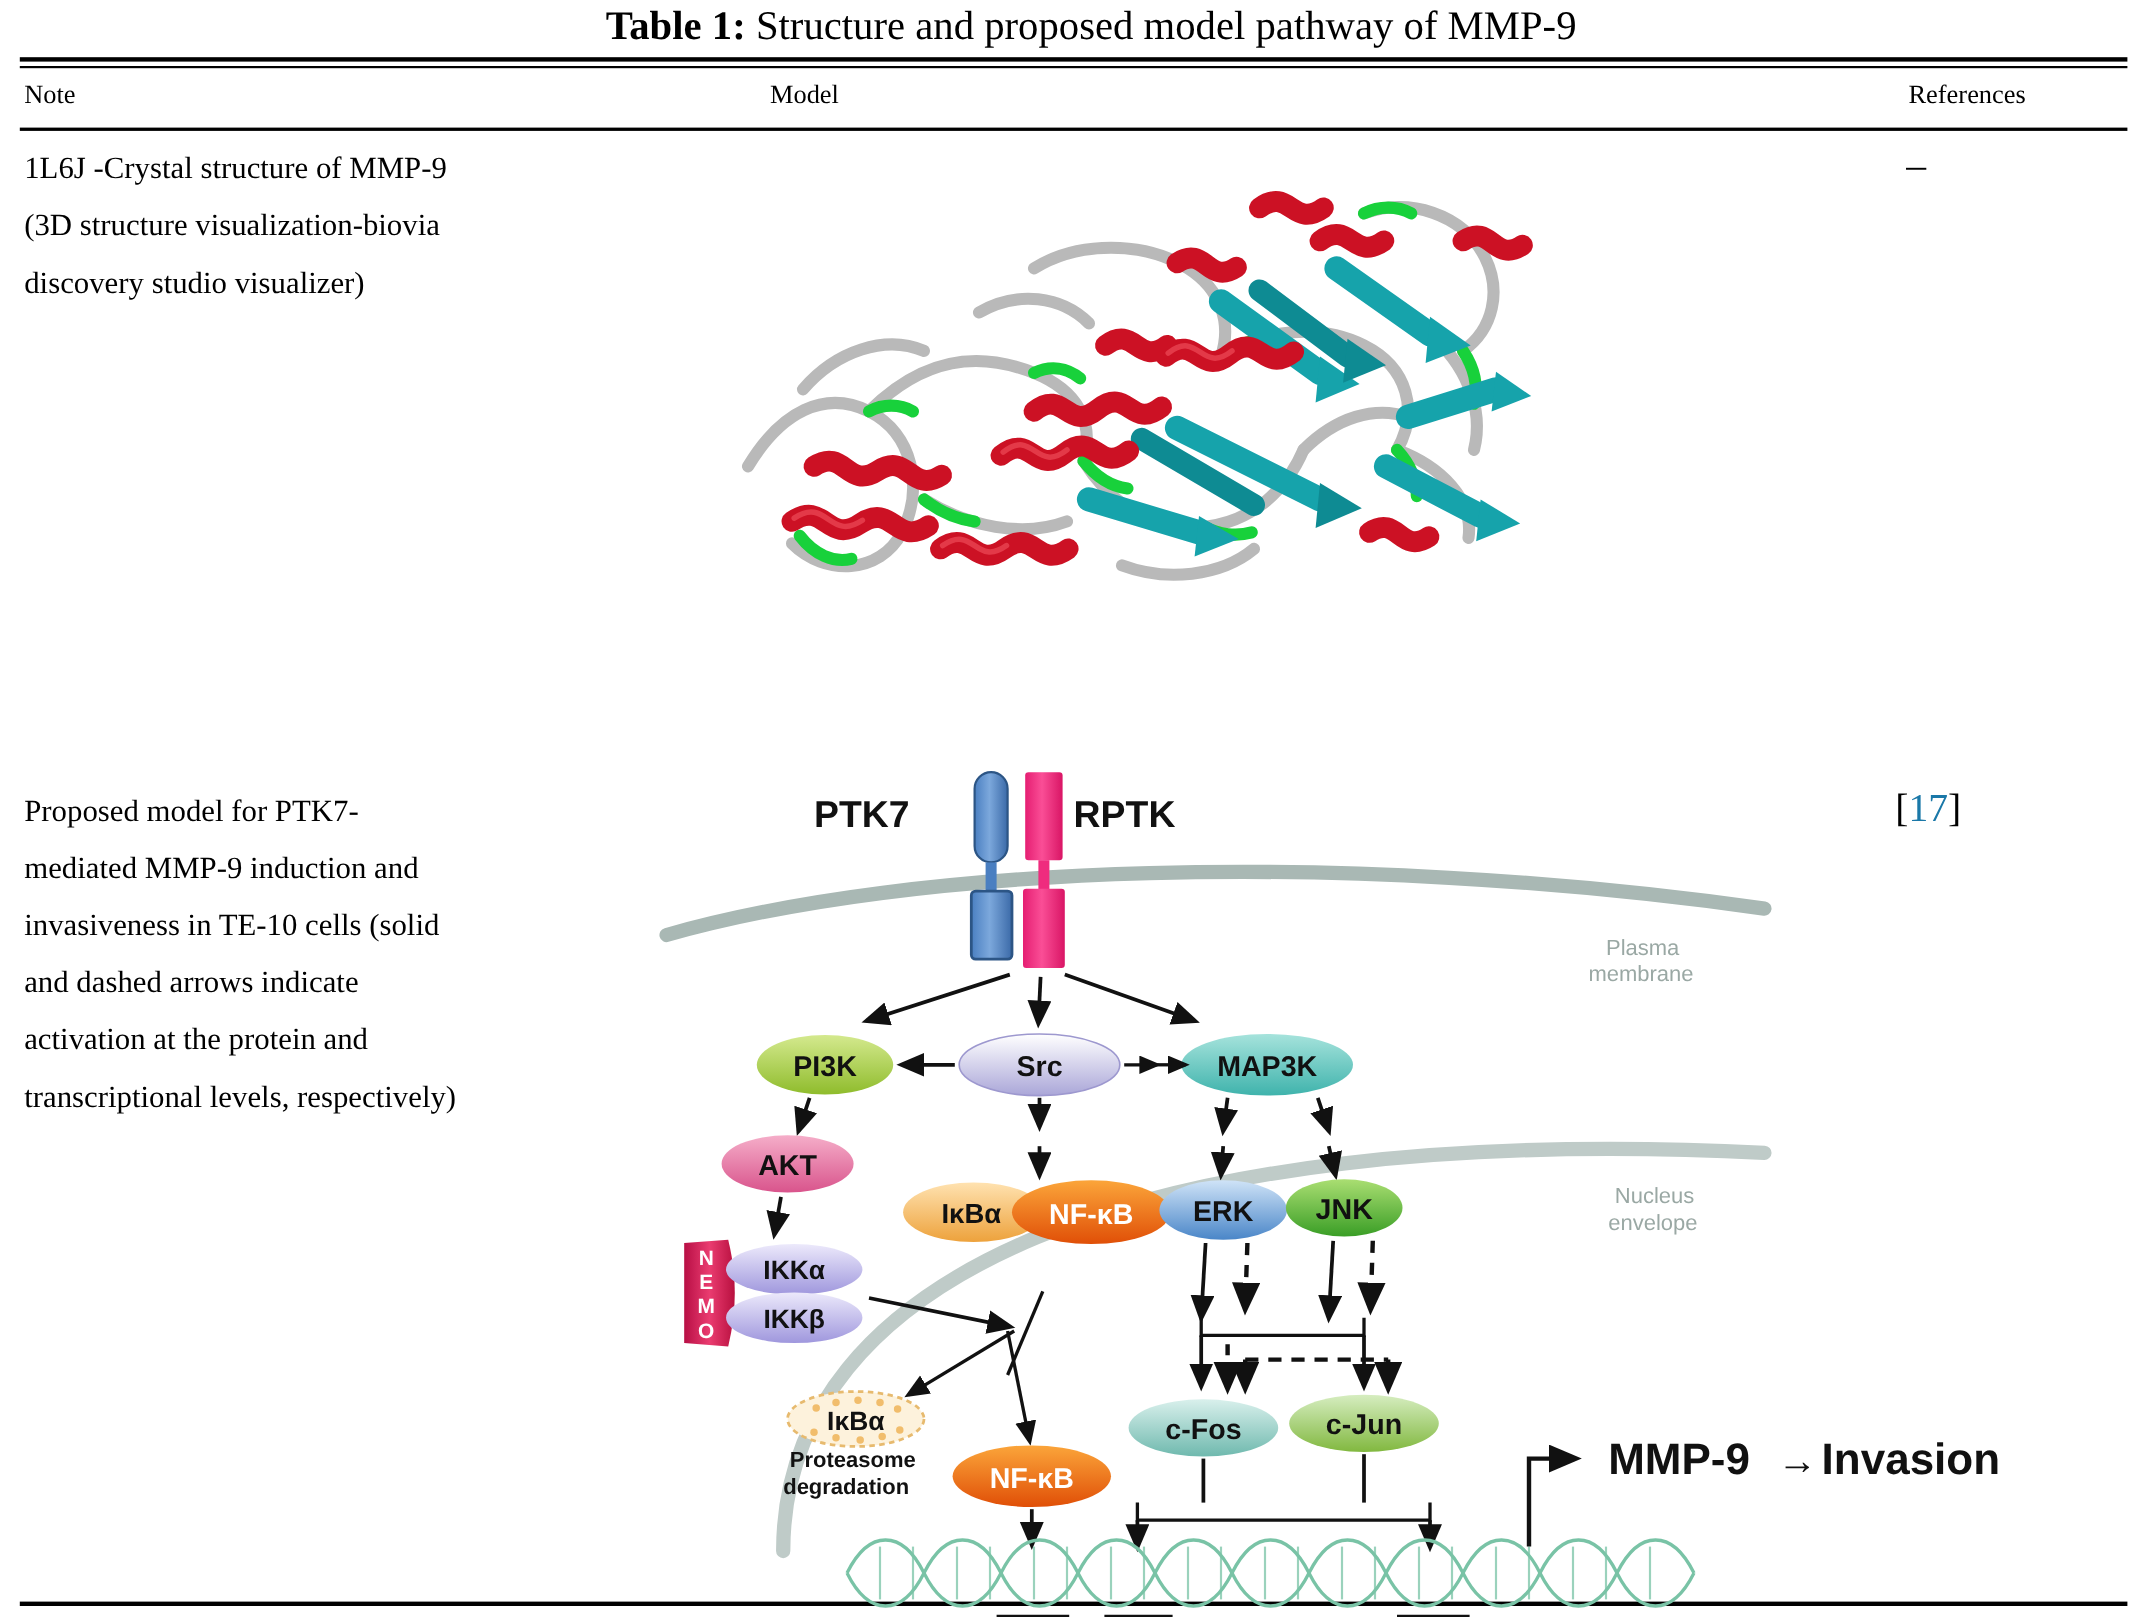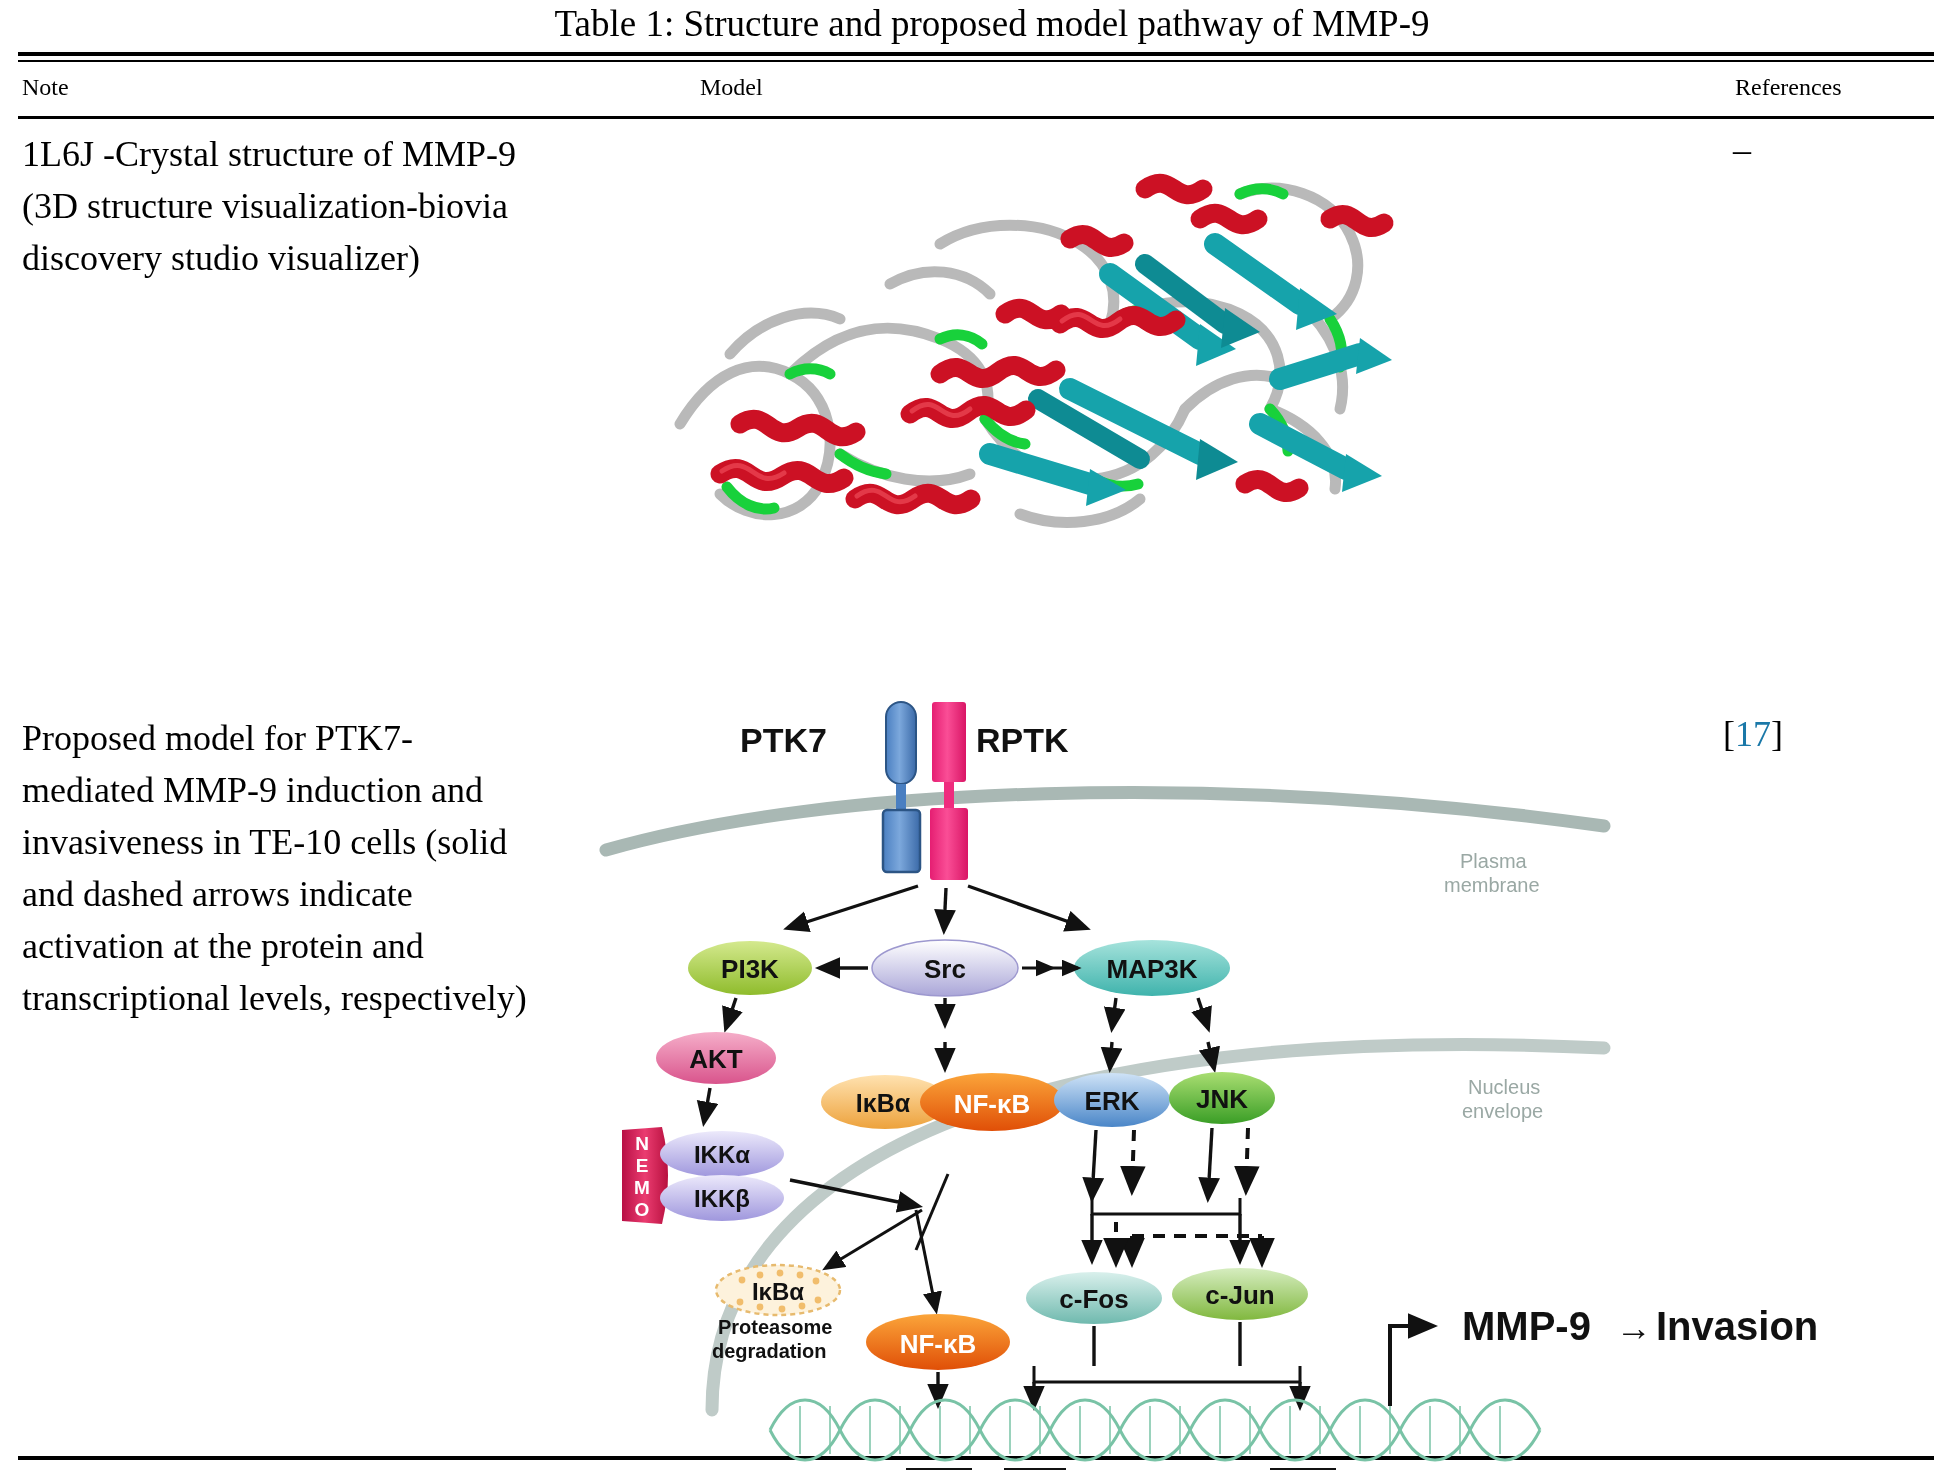--- a/index.html
+++ b/index.html
@@ -2,37 +2,37 @@
 <html><head>
 <meta charset="utf-8">
 <style>
   html,body{margin:0;padding:0;background:#ffffff;}
   body{width:1952px;height:1470px;font-family:"Liberation Serif",serif;color:#000;}
   #page{position:relative;width:1952px;height:1470px;overflow:hidden;background:#fff;}
 
   
   .caption{position:absolute;left:0;top:2px;width:1952px;text-align:center;
            font-size:37px;line-height:44px;font-family:"Liberation Serif",serif;}
-  .caption .lbl{font-weight:normal;margin-left:32px;}
+  .caption .lbl{font-weight:bold;margin-left:32px;}
 
   
   .rule{position:absolute;left:18px;width:1916px;background:#000;}
   .rule-top{top:52px;height:4px;}
   .rule-top2{top:60px;height:2px;}
   .rule-head{top:116px;height:3px;}
   .rule-bottom{top:1456px;height:4px;}
 
   
   .hdr{position:absolute;font-size:24px;line-height:42px;}
   .hdr-note{left:22px;top:66px;}
   .hdr-model{left:700px;top:66px;}
   .hdr-refs{left:1735px;top:66px;}
 
   
-  .note{position:absolute;font-size:36px;line-height:52px;width:640px;}
+  .note{position:absolute;font-size:28px;line-height:52px;width:640px;}
   .note-1{left:22px;top:128px;}
   .note-2{left:22px;top:712px;}
 
   
   .refs{position:absolute;font-size:36px;line-height:44px;}
   .ref-1{left:1733px;top:128px;}
   .ref-2{left:1723px;top:712px;text-align:center;}
   .ref-link{color:#1a78a8;}
 
   

